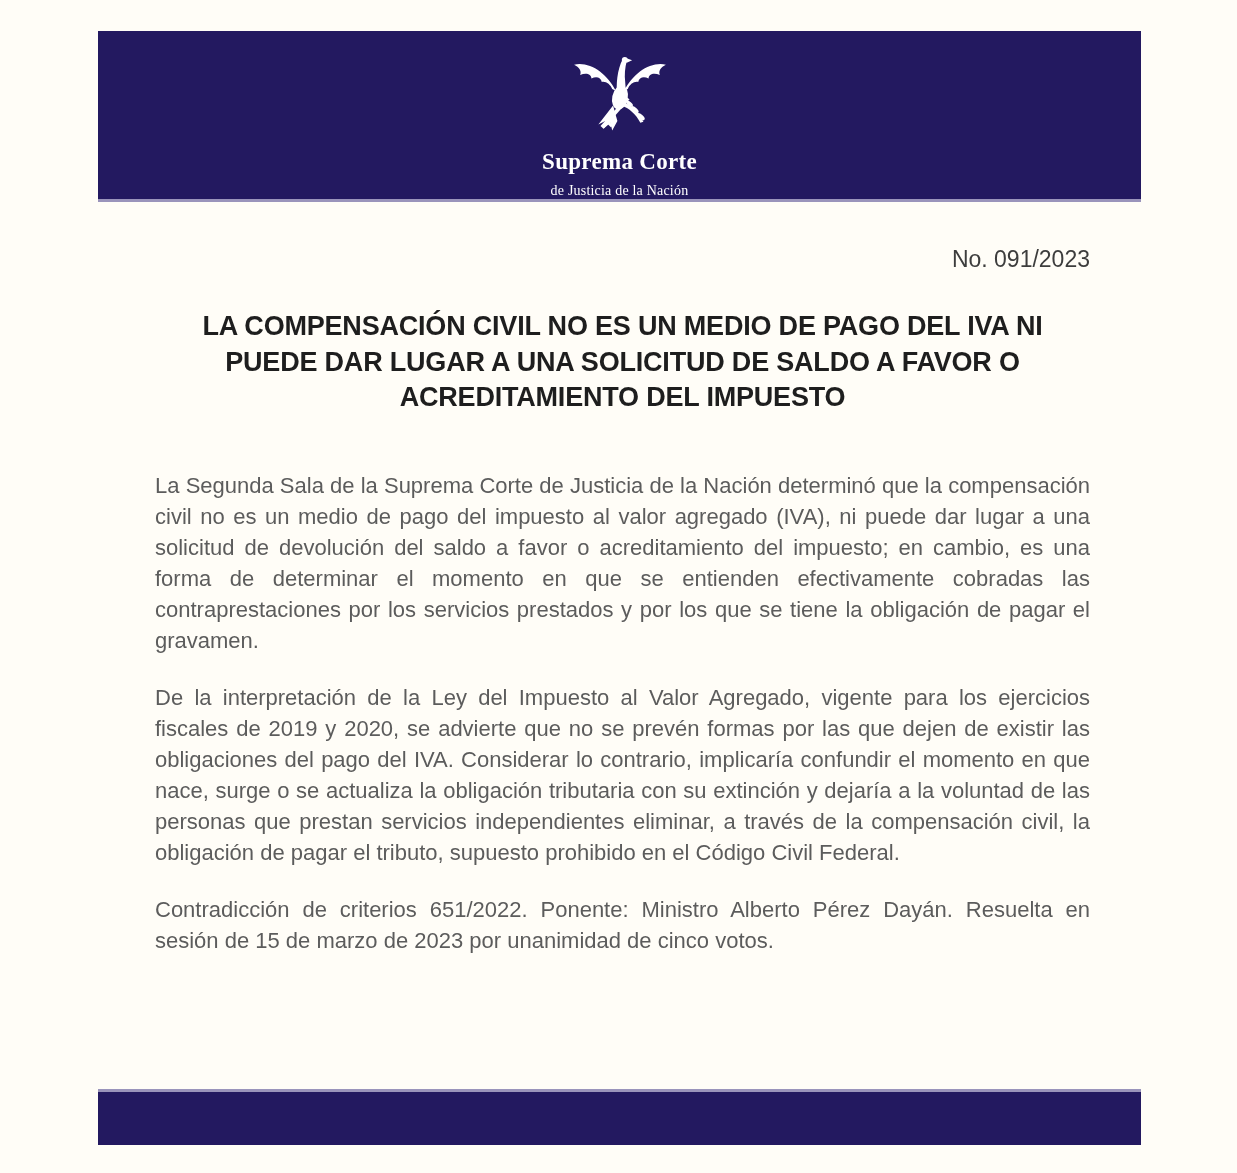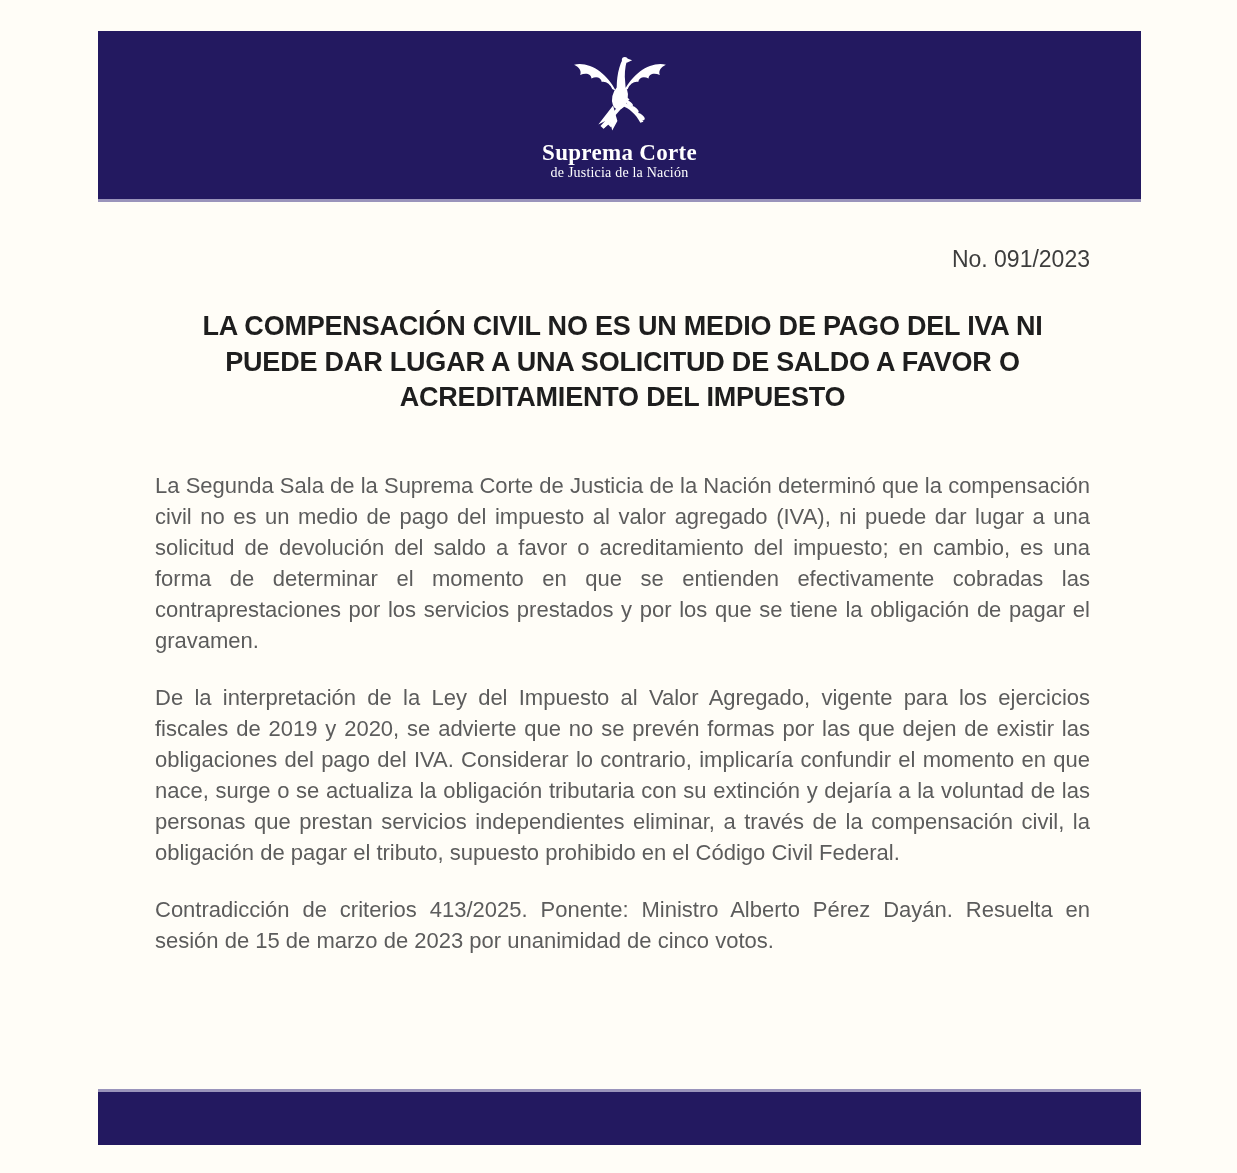--- a/index.html
+++ b/index.html
@@ -21,21 +21,21 @@
     width: 1043px;
     background: #231960;
   }
   .band.header {
     top: 31px;
     height: 171px;
     border-bottom: 3px solid #9a94bb;
     display: flex;
     flex-direction: column;
     align-items: center;
-    justify-content: flex-start;
+    justify-content: space-between;
     padding-top: 20px;
   }
   .band.footer {
     top: 1089px;
     height: 56px;
     border-top: 3px solid #9a94bb;
   }
   .logo-eagle { width: 104px; height: 88px; display: block; }
   .logo-title {
     font-family: "Liberation Serif", "DejaVu Serif", serif;
@@ -139,20 +139,20 @@
 
     <div class="doc-meta">
       <div class="doc-number">No. 091/2023</div>
     </div>
 
     <h1 class="doc-title">LA COMPENSACIÓN CIVIL NO ES UN MEDIO DE PAGO DEL IVA NI PUEDE DAR LUGAR A UNA SOLICITUD DE SALDO A FAVOR O ACREDITAMIENTO DEL IMPUESTO</h1>
 
     <div class="doc-paragraphs">
       <p>La Segunda Sala de la Suprema Corte de Justicia de la Nación determinó que la compensación civil no es un medio de pago del impuesto al valor agregado (IVA), ni puede dar lugar a una solicitud de devolución del saldo a favor o acreditamiento del impuesto; en cambio, es una forma de determinar el momento en que se entienden efectivamente cobradas las contraprestaciones por los servicios prestados y por los que se tiene la obligación de pagar el gravamen.</p>
       <p>De la interpretación de la Ley del Impuesto al Valor Agregado, vigente para los ejercicios fiscales de 2019 y 2020, se advierte que no se prevén formas por las que dejen de existir las obligaciones del pago del IVA. Considerar lo contrario, implicaría confundir el momento en que nace, surge o se actualiza la obligación tributaria con su extinción y dejaría a la voluntad de las personas que prestan servicios independientes eliminar, a través de la compensación civil, la obligación de pagar el tributo, supuesto prohibido en el Código Civil Federal.</p>
-      <p>Contradicción de criterios 413/2025. Ponente: Ministro Alberto Pérez Dayán. Resuelta en sesión de 15 de marzo de 2023 por unanimidad de cinco votos.</p>
+      <p>Contradicción de criterios 651/2022. Ponente: Ministro Alberto Pérez Dayán. Resuelta en sesión de 15 de marzo de 2023 por unanimidad de cinco votos.</p>
     </div>
 
   </div>
 
   <div class="band footer"></div>
 
 </div>
 
 </body></html>

